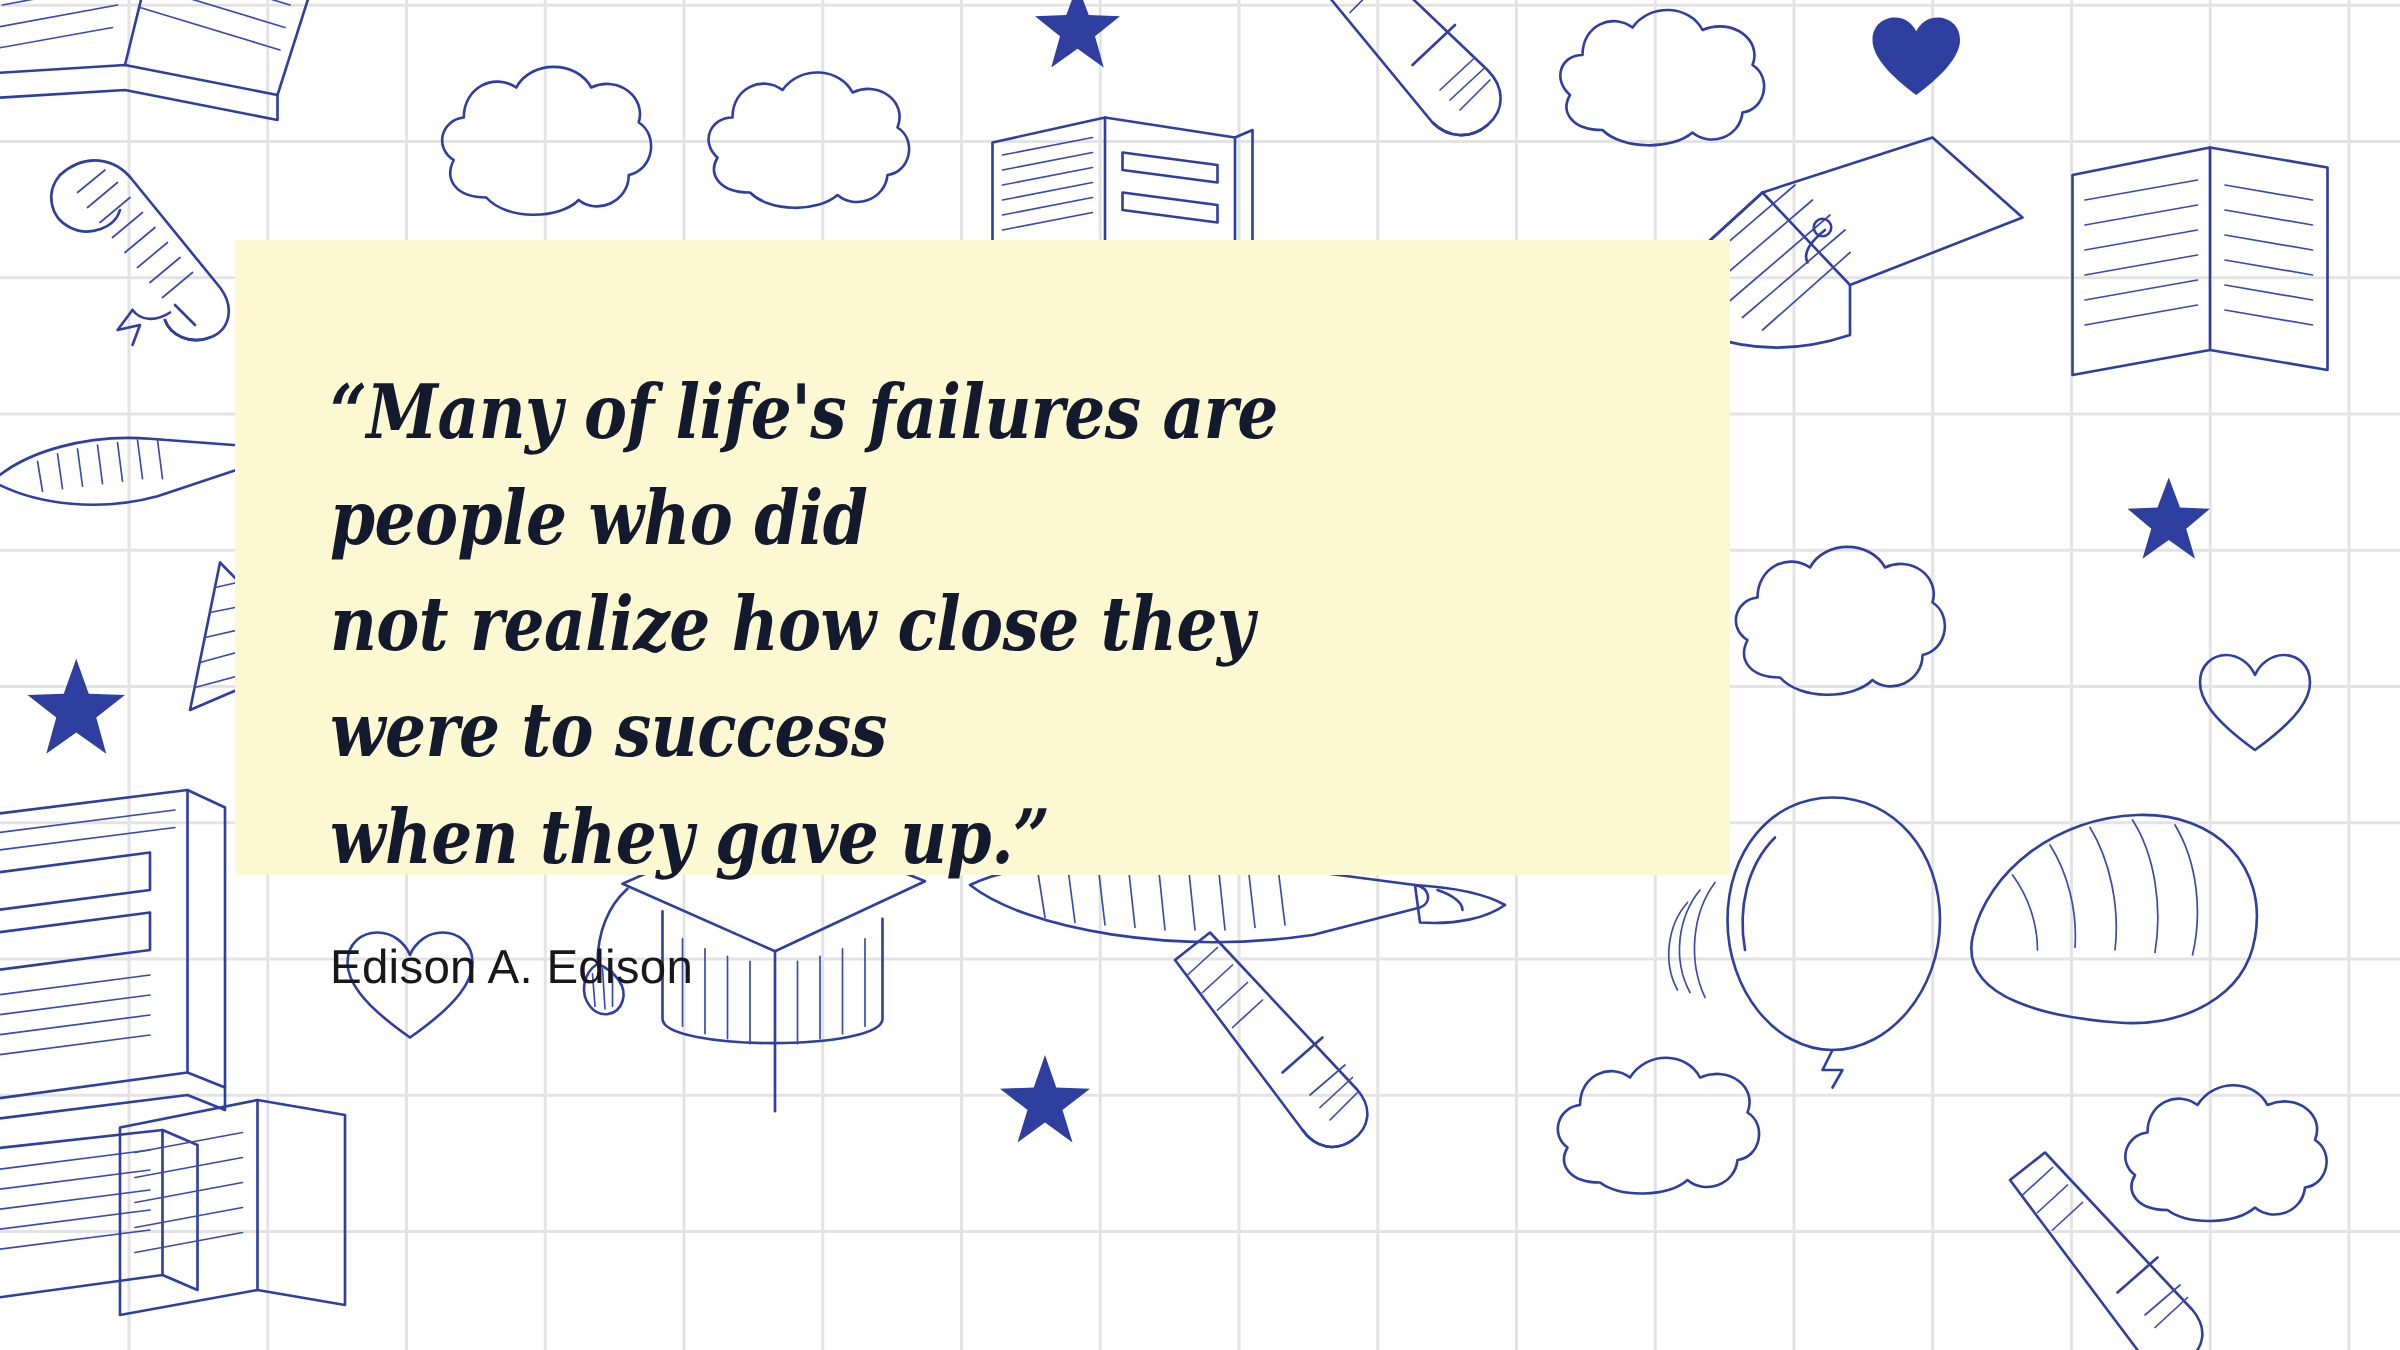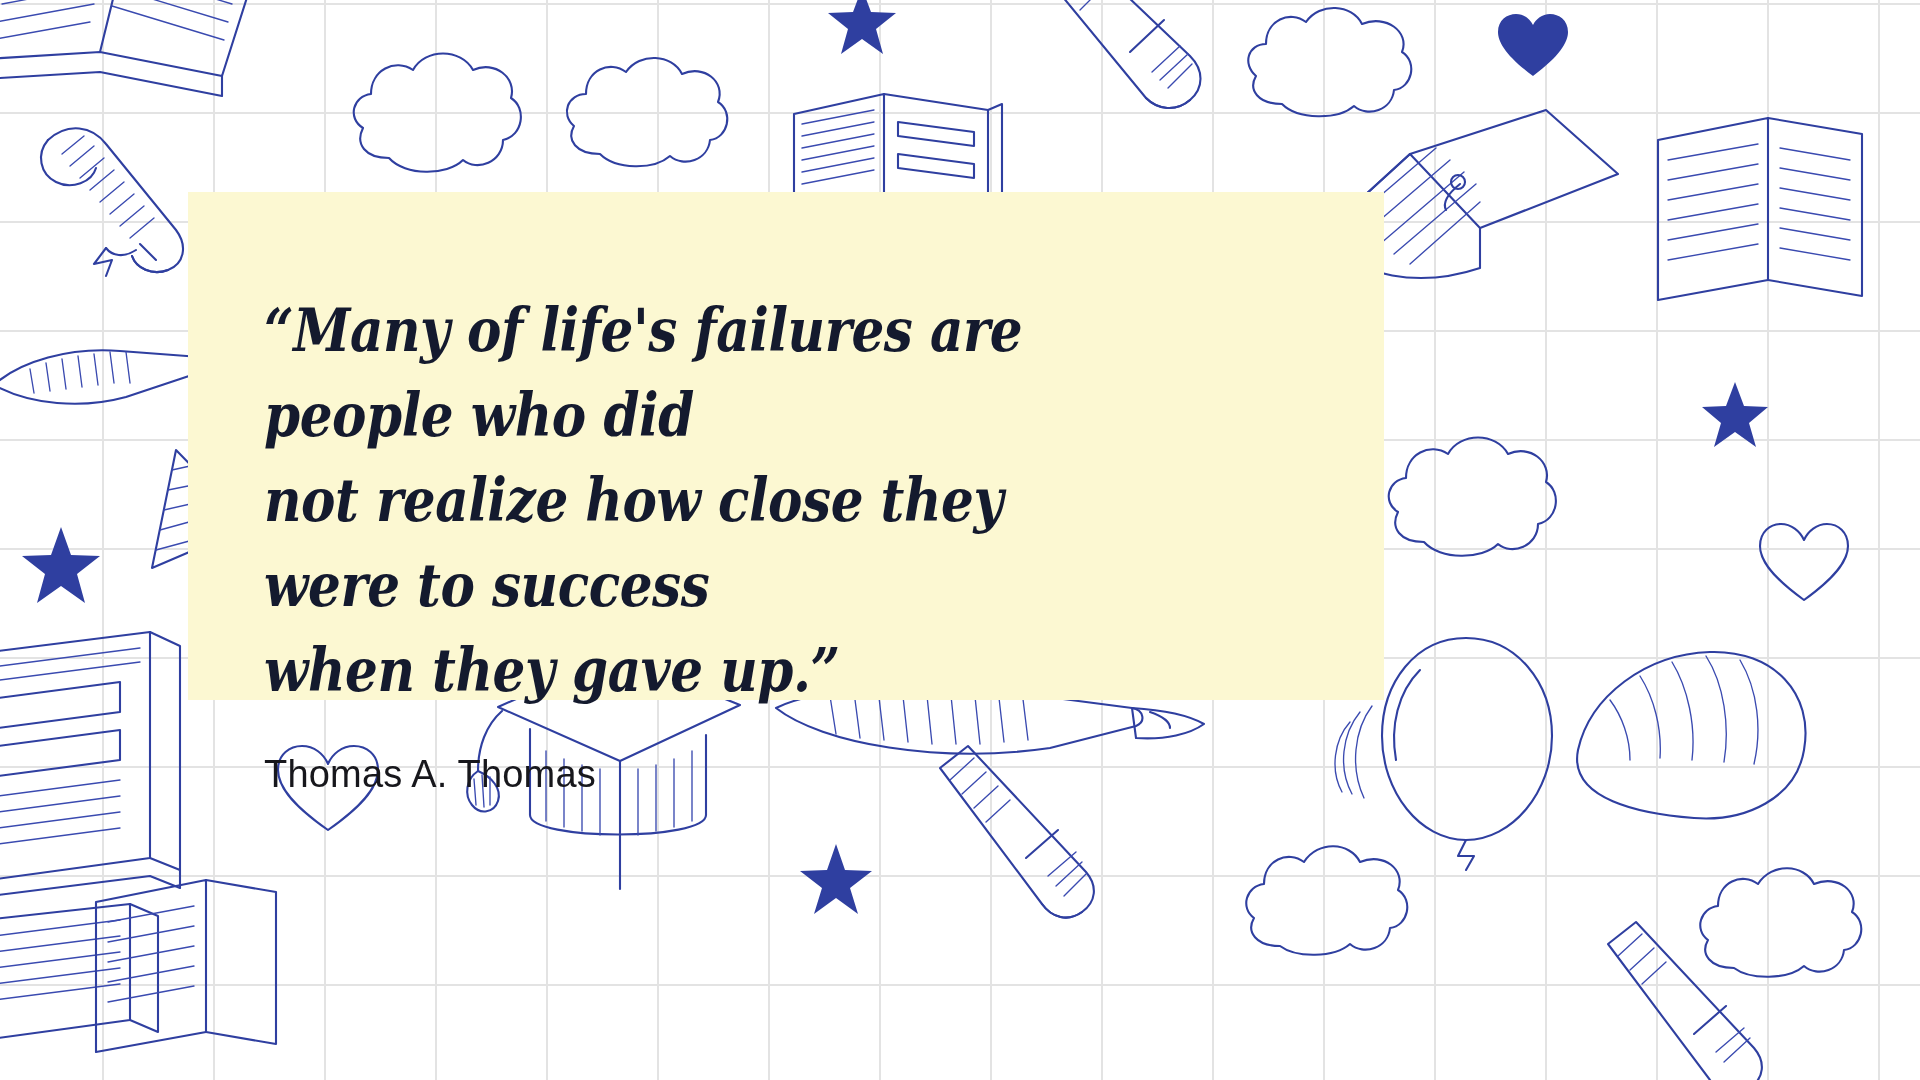--- a/index.html
+++ b/index.html
@@ -283,16 +283,16 @@
       <path class="ink" d="M120 18 L190 30 L190 182 L120 170"></path>
       <path class="ink-thin" d="M22 60 L108 44 M22 80 L108 64 M22 100 L108 84 M22 120 L108 104 M22 140 L108 124"></path>
     </svg>
 
   </div>
 
   <div id="quote-card">
     <p id="quote-text">“Many of life's failures are people who did
 not realize how close they were to success
 when they gave up.”</p>
-    <p id="quote-author">Thomas A. Thomas</p>
+    <p id="quote-author">Edison A. Edison</p>
   </div>
 
 </div>
 
 </body></html>

